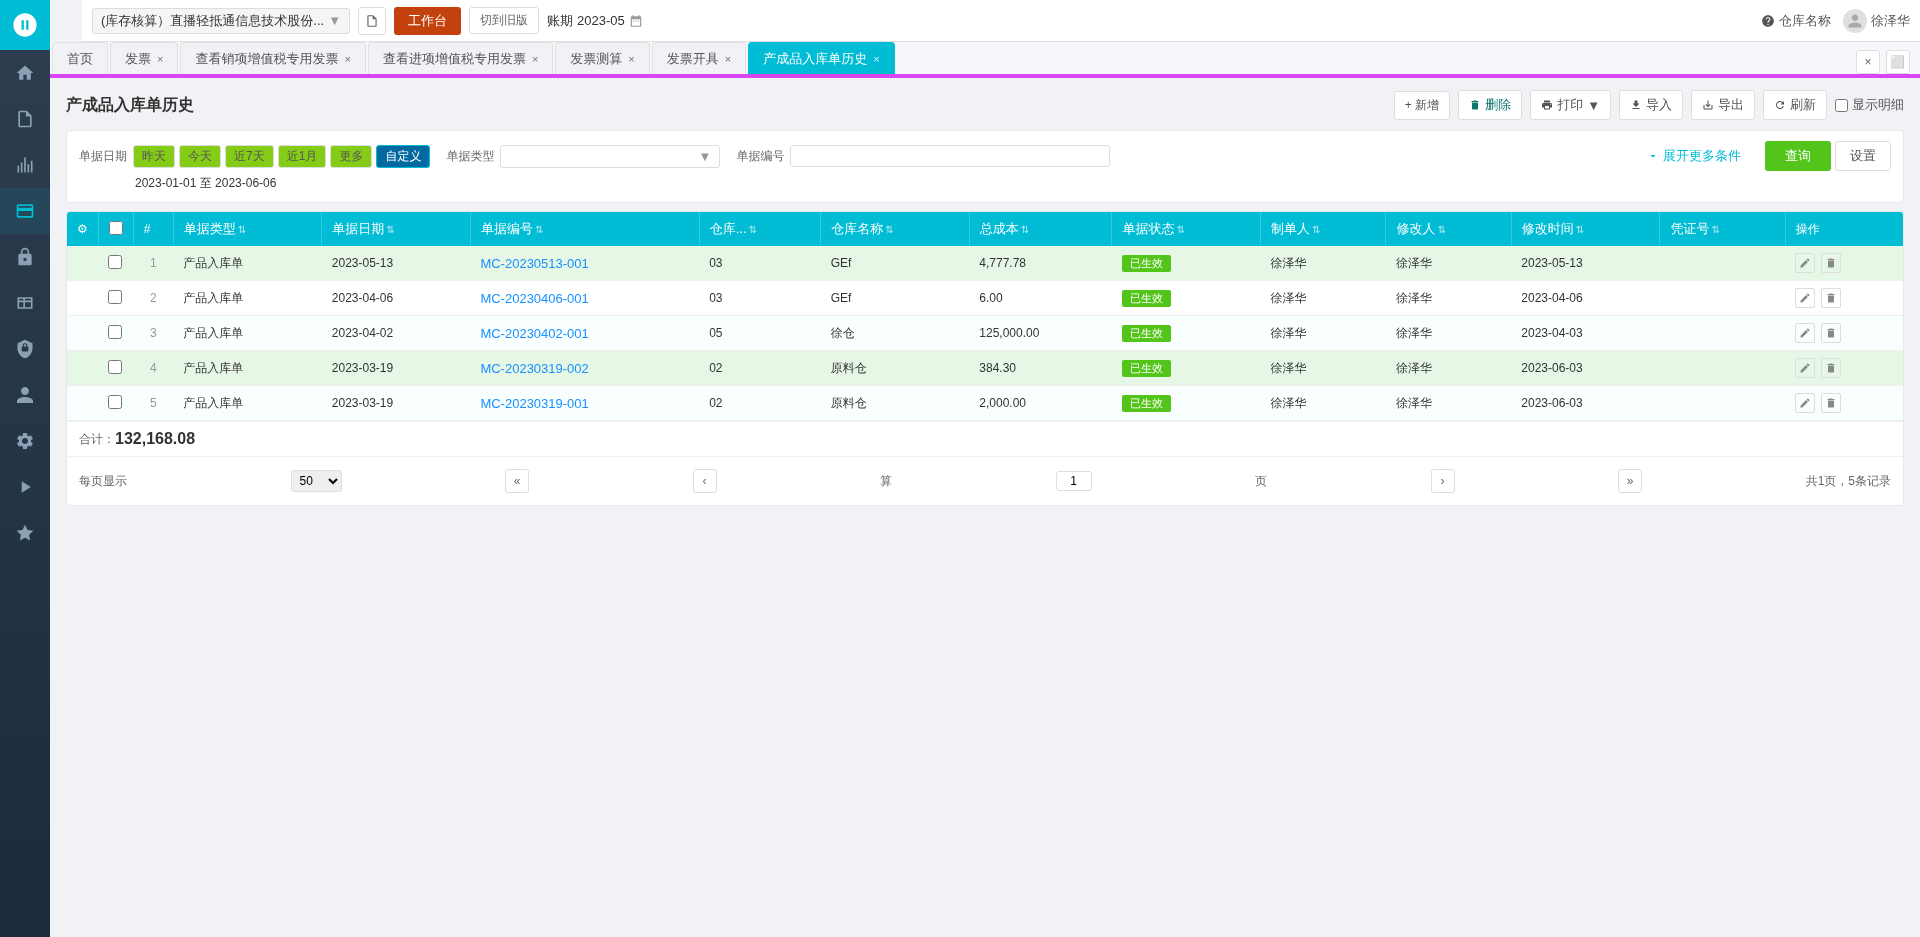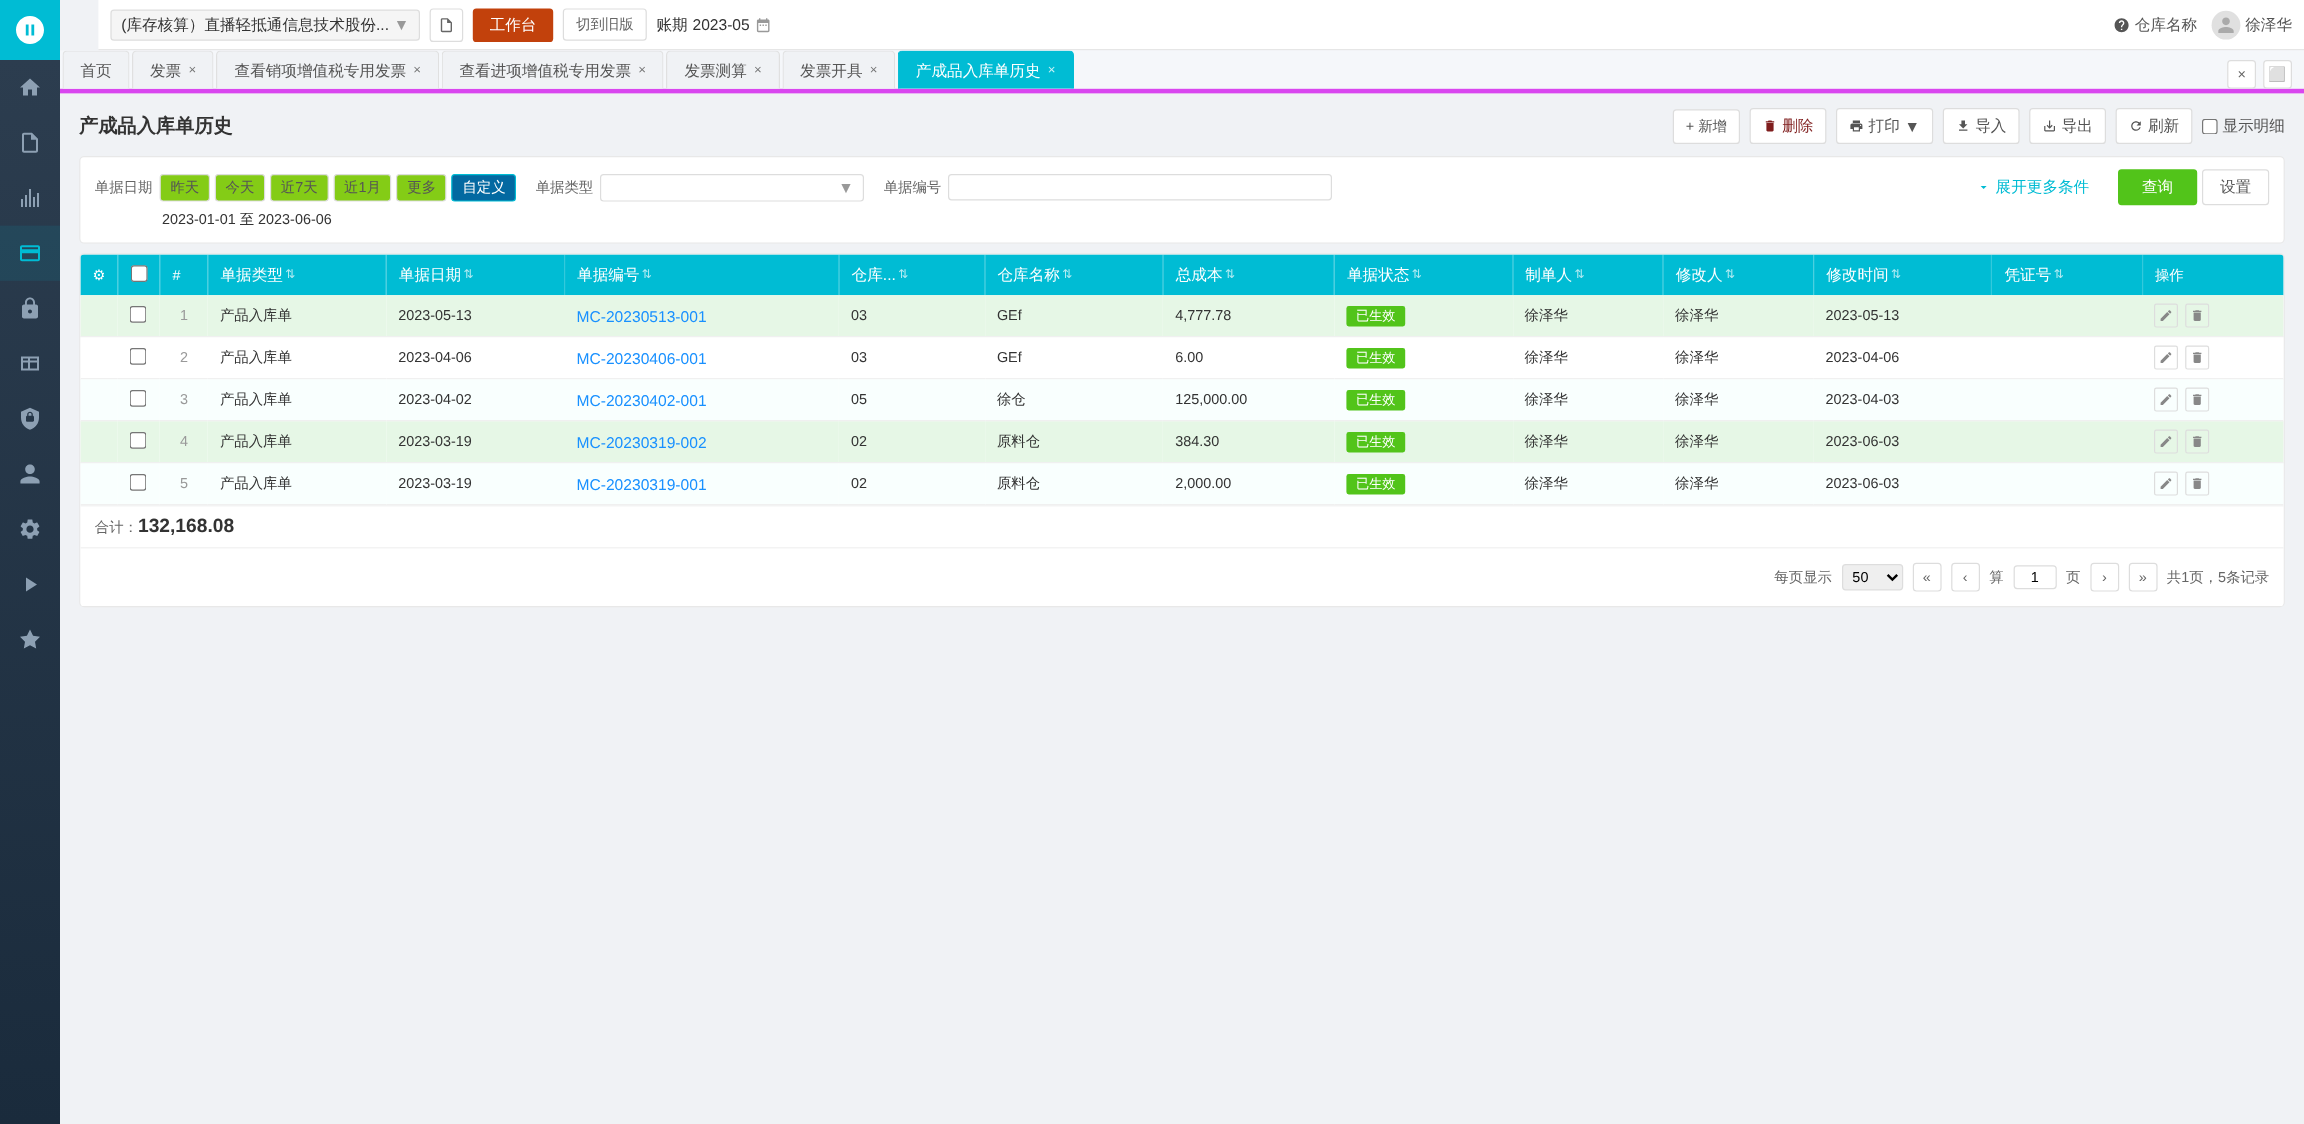--- a/index.html
+++ b/index.html
@@ -38,21 +38,21 @@
     .tab-action-btn { width: 24px; height: 24px; display: flex; align-items: center; justify-content: center; cursor: pointer; color: #666; border: 1px solid #ddd; border-radius: 3px; background: #fff; font-size: 12px; }
 
     
     .content { flex: 1; overflow: auto; padding: 12px 16px; background: #f0f2f5; }
 
     
     .page-header { display: flex; align-items: center; justify-content: space-between; margin-bottom: 10px; }
     .page-title { font-size: 16px; font-weight: bold; color: #333; }
     .toolbar { display: flex; align-items: center; gap: 8px; }
     .toolbar-btn { display: flex; align-items: center; gap: 4px; padding: 5px 10px; border: 1px solid #ddd; border-radius: 3px; background: white; cursor: pointer; color: #555; font-size: 12px; }
-    .toolbar-btn.danger { color: #7f1d1d; }
+    .toolbar-btn.danger { color: #0f766e; }
 
     
     .filter-bar { background: #fff; border-radius: 4px; padding: 10px 12px; margin-bottom: 8px; border: 1px solid #e8e8e8; }
     .filter-row { display: flex; align-items: center; gap: 16px; flex-wrap: wrap; }
     .filter-group { display: flex; align-items: center; gap: 6px; }
     .filter-label { color: #666; font-size: 12px; white-space: nowrap; }
     .filter-quick { display: flex; gap: 4px; }
     .filter-quick-btn { padding: 2px 8px; border-radius: 3px; border: 1px solid #ddd; background: #84cc16; cursor: pointer; font-size: 12px; color: #555; }
     .filter-quick-btn.custom { background: #0369a1; color: white; border-color: #00bcd4; }
     .filter-date-range { font-size: 12px; color: #333; margin-top: 2px; }
@@ -84,21 +84,21 @@
     .row-num { color: #999; text-align: center; }
     .settings-col { width: 30px; text-align: center; }
     .check-col { width: 30px; text-align: center; }
 
     
     .table-footer { display: flex; align-items: center; padding: 8px 12px; background: white; border-top: 1px solid #f0f0f0; }
     .total-label { color: #666; font-size: 12px; }
     .total-value { color: #333; font-weight: bold; font-size: 16px; margin-left: 0; }
 
     
-    .pagination { display: flex; align-items: center; justify-content: flex-end; padding: 12px 12px; background: white; border-top: 1px solid #f0f0f0; gap: 8px; }
+    .pagination { display: flex; align-items: center; justify-content: space-between; padding: 12px 12px; background: white; border-top: 1px solid #f0f0f0; gap: 8px; }
     .pagination-label { color: #666; font-size: 12px; }
     .pagination-select { border: 1px solid #ddd; border-radius: 3px; padding: 2px 4px; font-size: 12px; }
     .pagination-btn { width: 24px; height: 24px; display: flex; align-items: center; justify-content: center; border: 1px solid #ddd; border-radius: 3px; background: white; cursor: pointer; color: #666; font-size: 12px; }
     .pagination-btn:disabled { opacity: 0.4; cursor: not-allowed; }
     .pagination-input { width: 36px; border: 1px solid #ddd; border-radius: 3px; padding: 2px 4px; text-align: center; font-size: 12px; }
     .pagination-info { color: #666; font-size: 12px; }
 
     .sort-icon { font-size: 10px; opacity: 0.7; }
     .th-settings { cursor: pointer; }
     .checkbox { width: 14px; height: 14px; cursor: pointer; }

